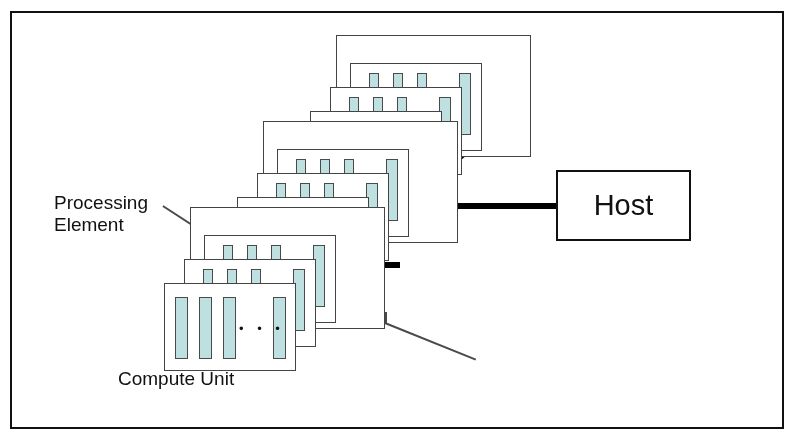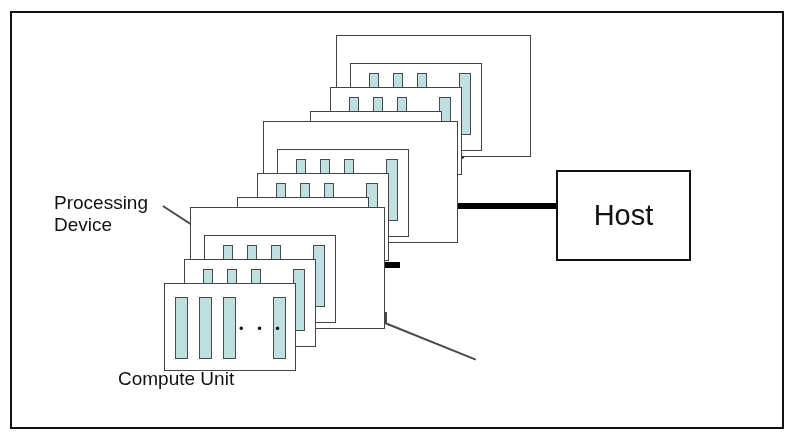--- a/index.html
+++ b/index.html
@@ -37,21 +37,21 @@
     position:absolute;
     color:#111;
     font-family:"Liberation Sans",sans-serif;
     letter-spacing:5px;
     line-height:1;
     white-space:nowrap;
   }
 
   
   #host-box{
-    position:absolute;left:556px;top:170px;width:135px;height:91px;
+    position:absolute;left:556px;top:170px;width:135px;height:71px;
     border:2.5px solid #111;background:#fff;box-sizing:border-box;
     display:flex;align-items:center;justify-content:center;
   }
   #host-label{font-size:29px;color:#111;font-family:"Liberation Sans",sans-serif;}
 
   
   .bus{position:absolute;background:#000;}
   .busdiag{position:absolute;background:#000;transform-origin:0 50%;}
 
   
@@ -134,21 +134,21 @@
   <div class="bus" style="left:392px;top:203px;width:164px;height:6px;"></div>
   <div class="bus" style="left:330px;top:262px;width:70px;height:6px;"></div>
   <div class="busdiag" style="left:330px;top:265px;width:251px;height:6px;
               transform:rotate(-40.5deg);"></div>
 
   <div id="host-box">
     <span id="host-label">Host</span>
   </div>
 
   <div class="anno" style="left:54px;top:192px;">Processing
-Device</div>
+Element</div>
   <div class="anno" style="left:118px;top:368px;">Compute Unit</div>
 
   <div class="leader" style="left:163px;top:205px;width:86px;transform:rotate(33deg);"></div>
   <div class="leader" style="left:169px;top:360px;width:124px;transform:rotate(-38deg);"></div>
   <div class="leader" style="left:385px;top:322px;width:98px;transform:rotate(22deg);"></div>
   <div class="leader-v" style="left:385px;top:312px;height:12px;"></div>
 
 </div>
 
 </body></html>

